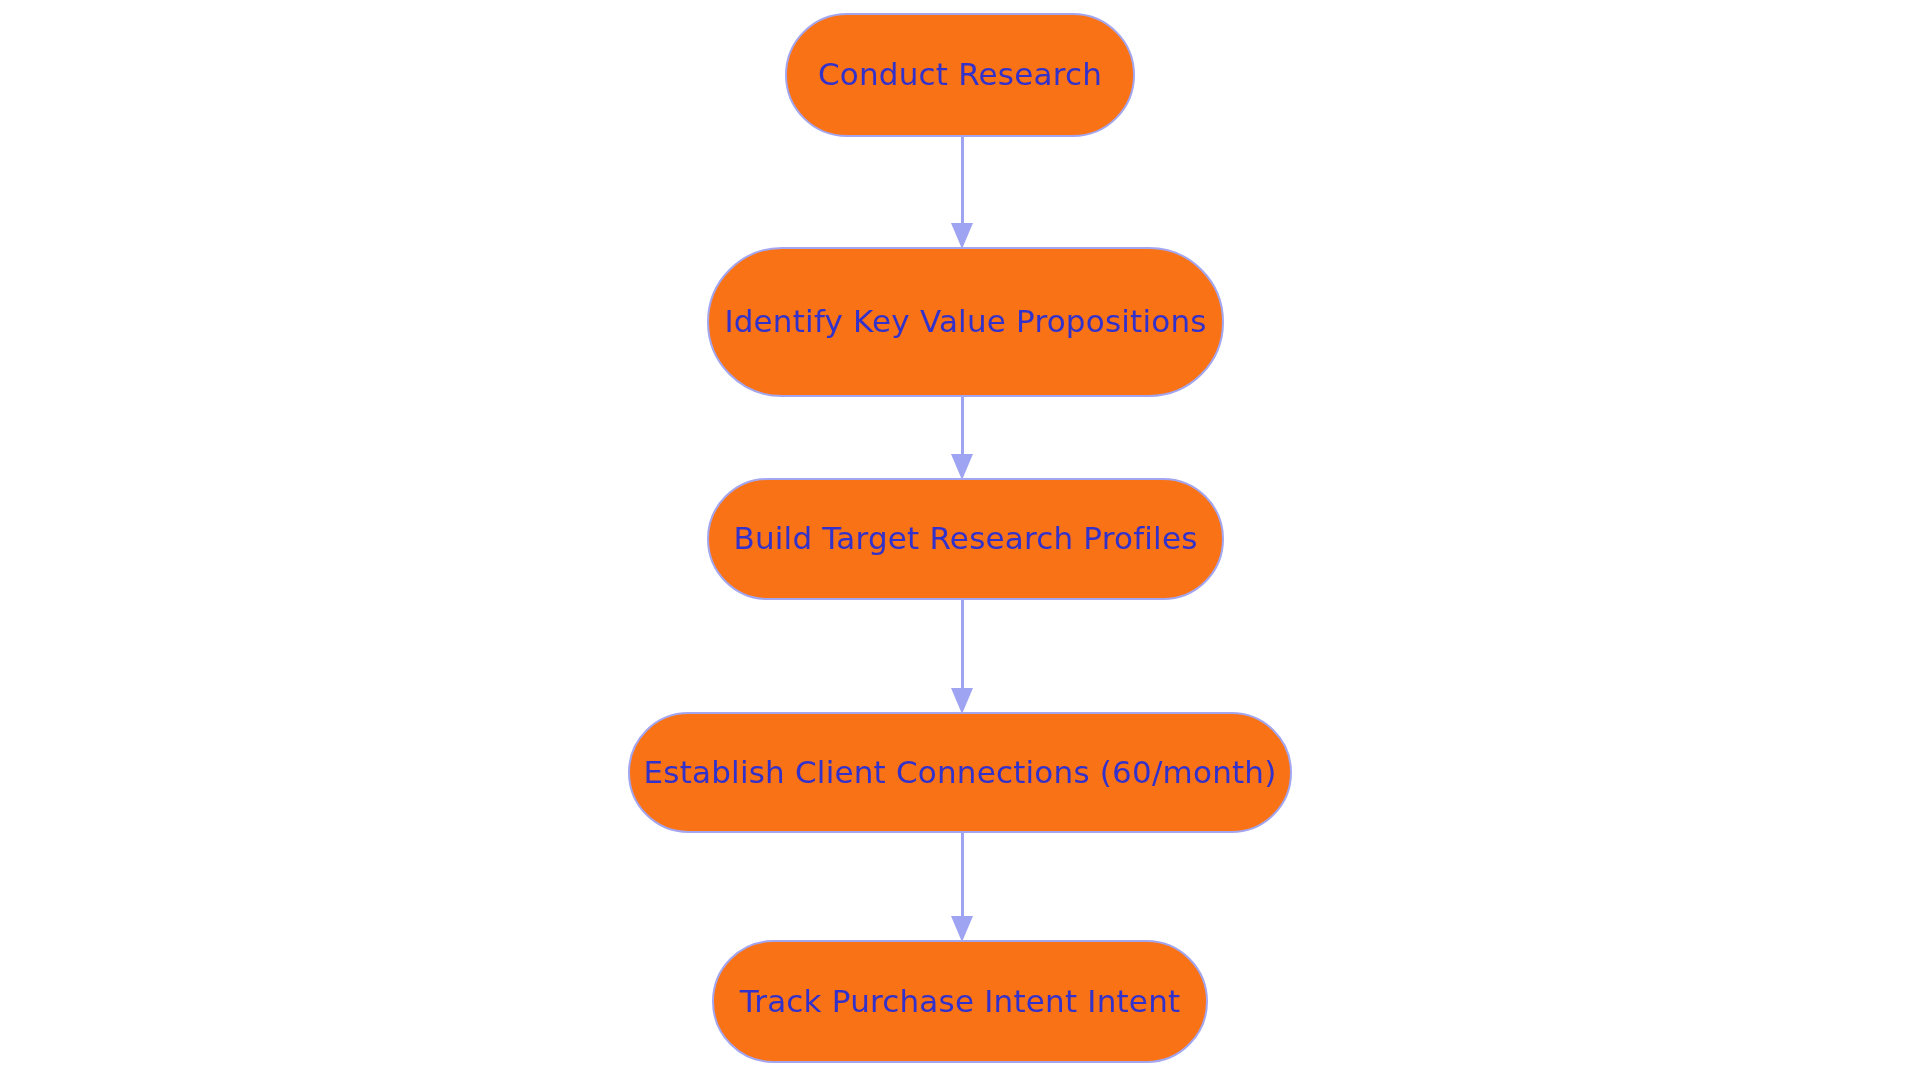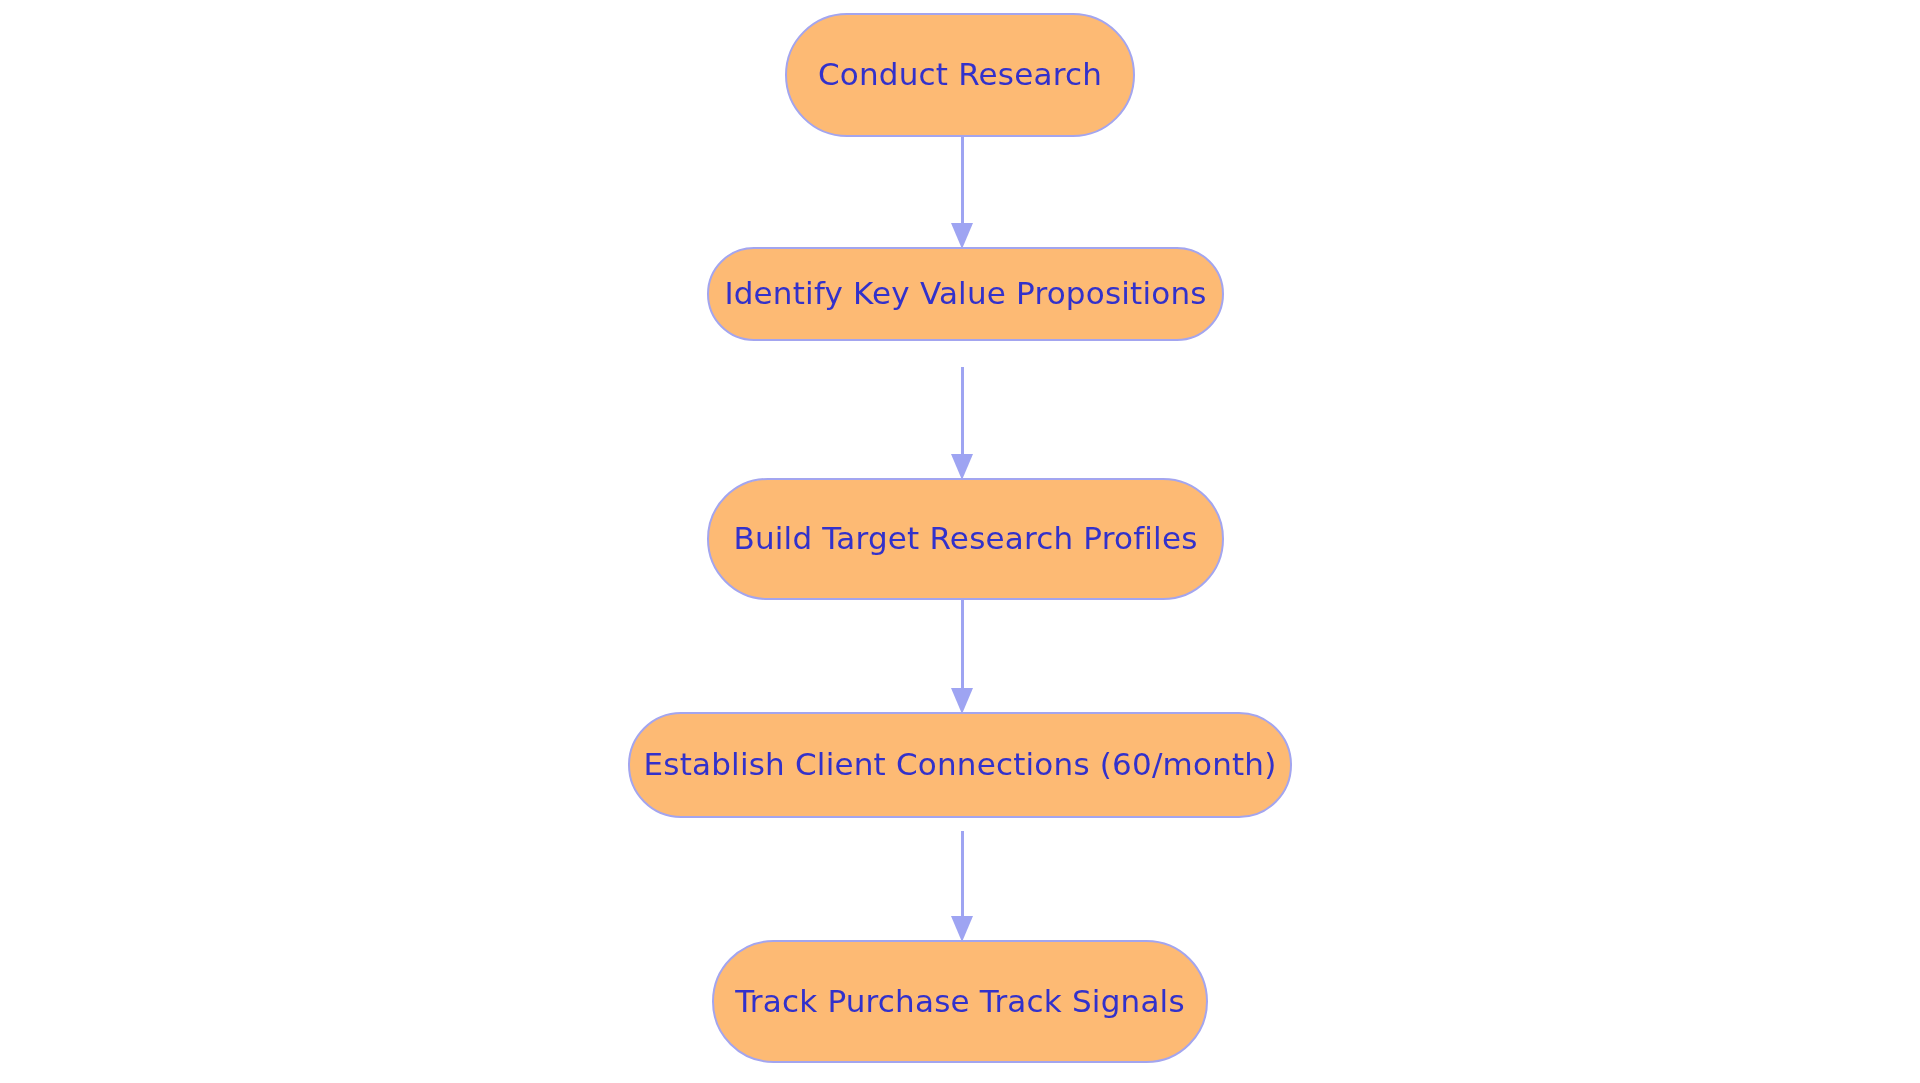--- a/index.html
+++ b/index.html
@@ -22,21 +22,21 @@
     background: #ffffff;
   }
 
   
   .node {
     position: absolute;
     box-sizing: border-box;
     display: flex;
     align-items: center;
     justify-content: center;
-    background: #fdba74;
+    background: #f97316;
     border: 2px solid #a3a5ef;
     border-radius: 999px;
     text-align: center;
     z-index: 2;
   }
   .node-label {
     color: #3231cb;
     font-family: "DejaVu Sans", "Liberation Sans", sans-serif;
     font-size: 31px;
     font-weight: 400;
@@ -44,27 +44,27 @@
     letter-spacing: 0.2px;
     white-space: nowrap;
     padding: 0 14px;
   }
 
   
   #node-conduct-research {
     left: 785px;  top: 13px;   width: 350px; height: 124px;
   }
   #node-identify-key-value-propositions {
-    left: 707px;  top: 247px;  width: 517px; height: 94px; text-align: right;
+    left: 707px;  top: 247px;  width: 517px; height: 150px; text-align: right;
   }
   #node-build-target-customer-profiles {
     left: 707px;  top: 478px;  width: 517px; height: 122px;
   }
   #node-establish-client-connections {
-    left: 628px;  top: 712px;  width: 664px; height: 106px;
+    left: 628px;  top: 712px;  width: 664px; height: 121px;
   }
   #node-track-purchase-intent-signals {
     left: 712px;  top: 940px;  width: 496px; height: 123px;
   }
 
   
   .connector {
     position: absolute;
     z-index: 1;
   }
@@ -136,16 +136,16 @@
   <div class="node" id="node-establish-client-connections">
     <span class="node-label">Establish Client Connections (60/month)</span>
   </div>
 
   <div class="connector" id="connector-4">
     <div class="connector-line"></div>
     <div class="connector-arrowhead"></div>
   </div>
 
   <div class="node" id="node-track-purchase-intent-signals">
-    <span class="node-label">Track Purchase Track Signals</span>
+    <span class="node-label">Track Purchase Intent Intent</span>
   </div>
 
 </div>
 
 </body></html>

